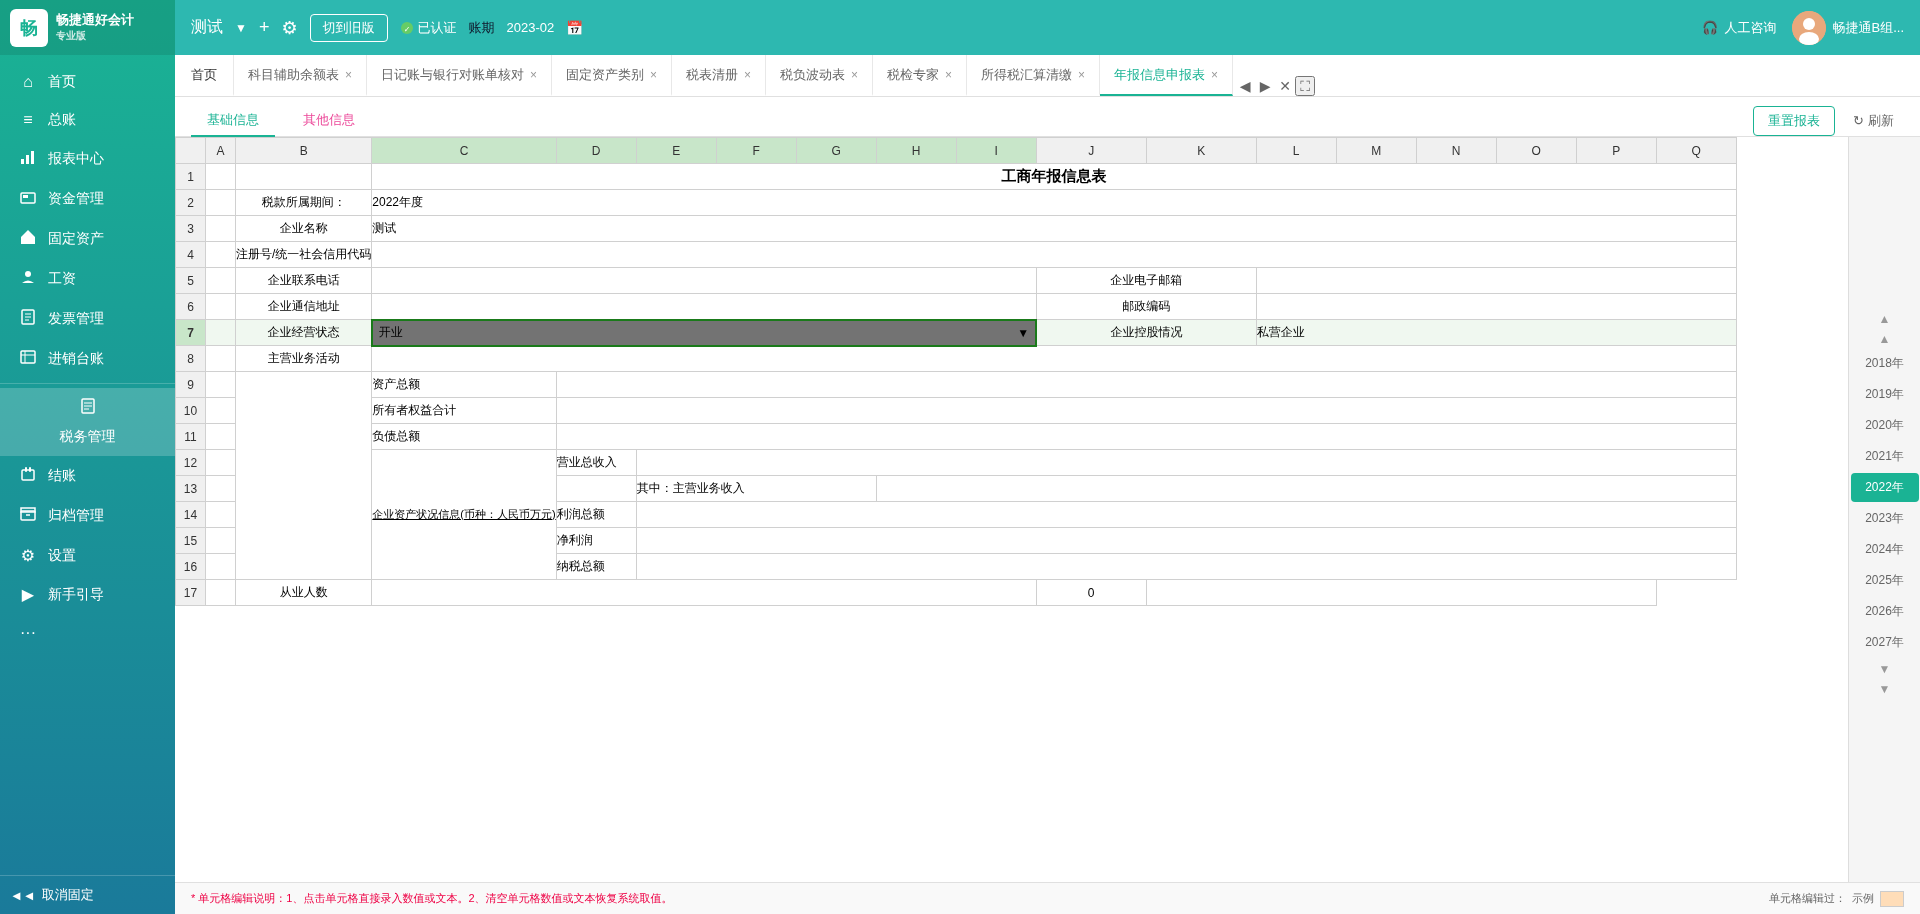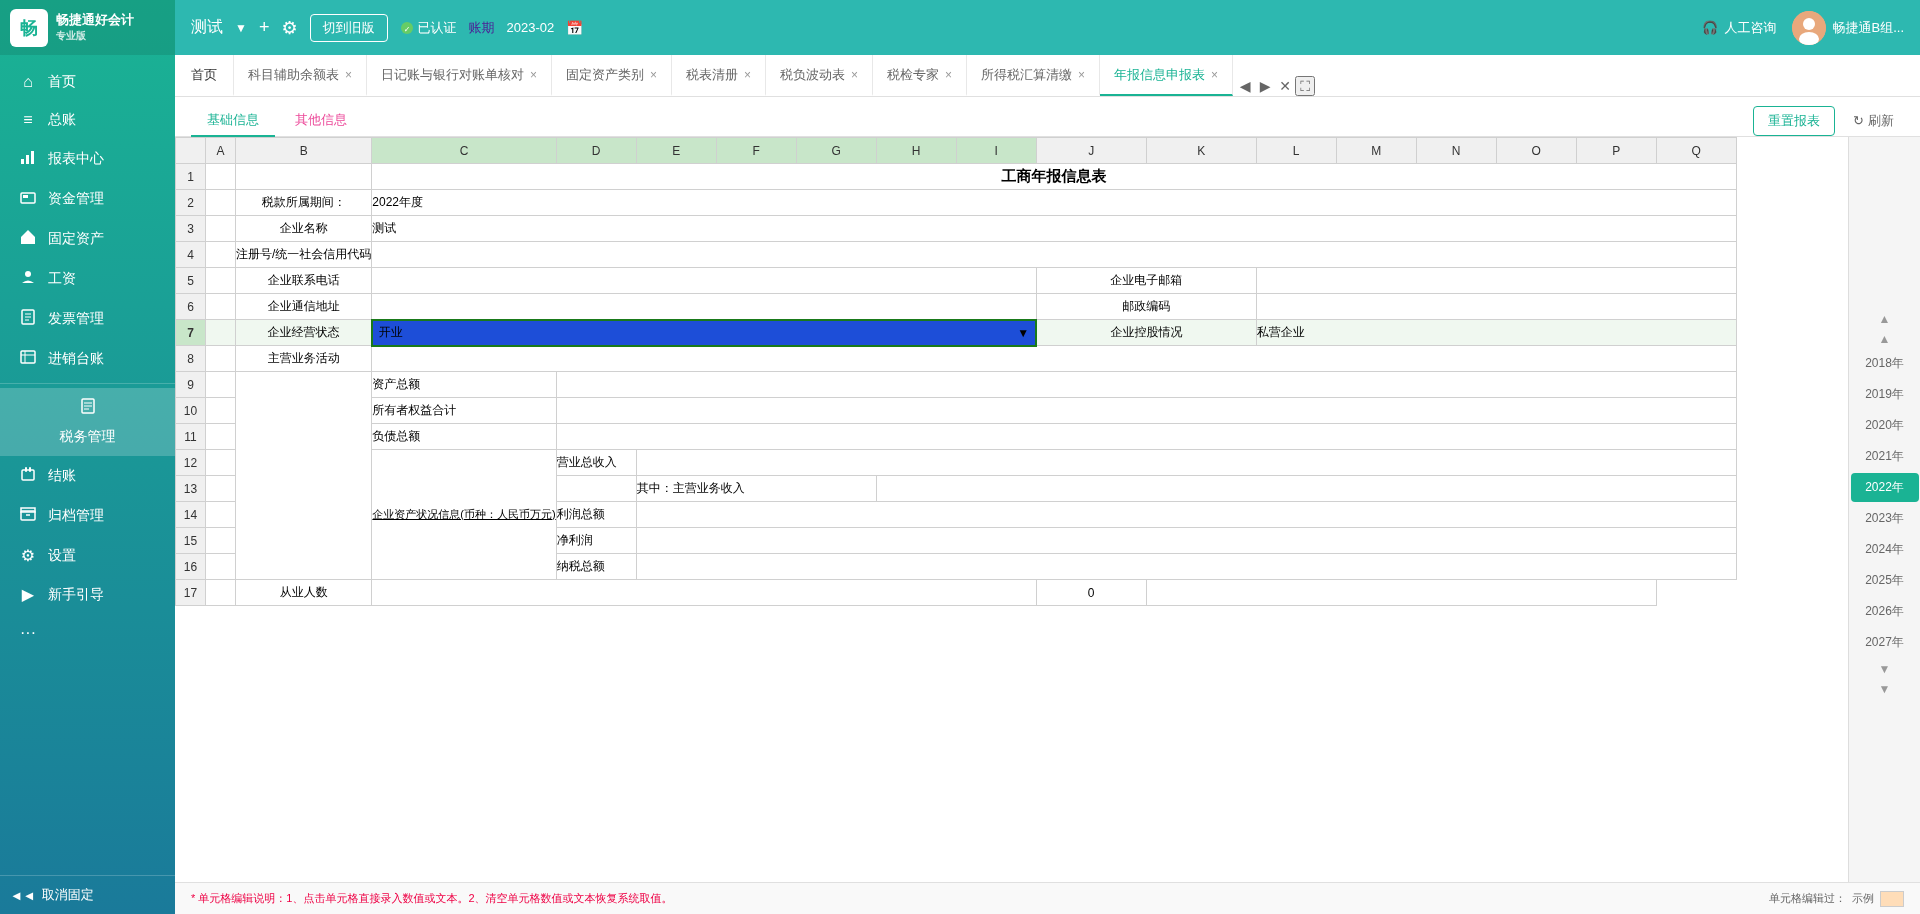--- a/index.html
+++ b/index.html
@@ -76,21 +76,21 @@
     .tab-item.active { color: #1ab394; border-bottom: 2px solid #1ab394; background: white; }
     .tab-item .tab-close { color: #999; font-size: 12px; }
     .tab-item.first { padding: 8px 16px; font-size: 13px; color: #333; }
 
     
     .content-area { flex: 1; display: flex; flex-direction: column; background: white; overflow: hidden; }
 
     
     .sub-tab-bar {
       display: flex; align-items: center; padding: 8px 16px 0; border-bottom: 1px solid #e0e0e0;
-      gap: 4px; background: white; flex-shrink: 0;
+      gap: 12px; background: white; flex-shrink: 0;
     }
     .sub-tab {
       padding: 6px 16px; font-size: 13px; cursor: pointer; color: #ec4899;
       border-bottom: 2px solid transparent; margin-bottom: -1px;
     }
     .sub-tab.active { color: #1ab394; border-bottom: 2px solid #1ab394; }
     .sub-tab-actions { margin-left: auto; display: flex; gap: 8px; align-items: center; }
     .btn-reset {
       border: 1px solid #1ab394; color: #1ab394; padding: 5px 14px;
       border-radius: 4px; cursor: pointer; font-size: 13px; background: white;
@@ -133,21 +133,21 @@
       background: #f0f0f0; text-align: center; font-size: 12px;
       color: #333; width: 30px; min-width: 30px; vertical-align: middle;
       position: sticky; left: 0; z-index: 5;
     }
     .cell {
       padding: 2px 6px; vertical-align: middle; white-space: nowrap;
       text-align: left;
     }
     .cell-center { text-align: center; }
     .cell-title { font-size: 15px; font-weight: bold; text-align: center; }
-    .cell-selected { border: 2px solid #1a7a1a !important; background: #1d4ed8; }
+    .cell-selected { border: 2px solid #1a7a1a !important; background: #737373; }
     .dropdown-cell {
       display: flex; align-items: center; justify-content: space-between;
       padding: 2px 6px;
     }
 
     
     .bottom-bar {
       height: 32px; background: #f9f9f9; border-top: 1px solid #e0e0e0;
       display: flex; align-items: center; padding: 0 16px; font-size: 11px;
       color: #d44; flex-shrink: 0; gap: 8px;
@@ -312,21 +312,21 @@
     <span class="header-btn">+</span>
     <span class="header-btn">⚙</span>
     <button class="header-switch-btn">切到旧版</button>
     <div class="header-certified">
       <svg width="14" height="14" viewBox="0 0 14 14" fill="#90ee90">
           <circle cx="7" cy="7" r="6" fill="#66cc66"></circle>
           <text x="7" y="10.5" text-anchor="middle" fill="white" font-size="8">✓</text>
         </svg>
       <span>已认证</span>
     </div>
-    <span style="color:#4c1d95;font-size:13px;">账期</span>
+    <span style="color:#0f172a;font-size:13px;">账期</span>
     <span style="color:white;font-size:13px;">2023-02</span>
     <span style="color:white;font-size:14px;">📅</span>
     <div class="header-spacer"></div>
     <div class="header-right">
       <div class="header-account-btn">
         <span>🎧</span>
         <span>人工咨询</span>
       </div>
       <div class="header-account-btn">
         <div class="avatar">

